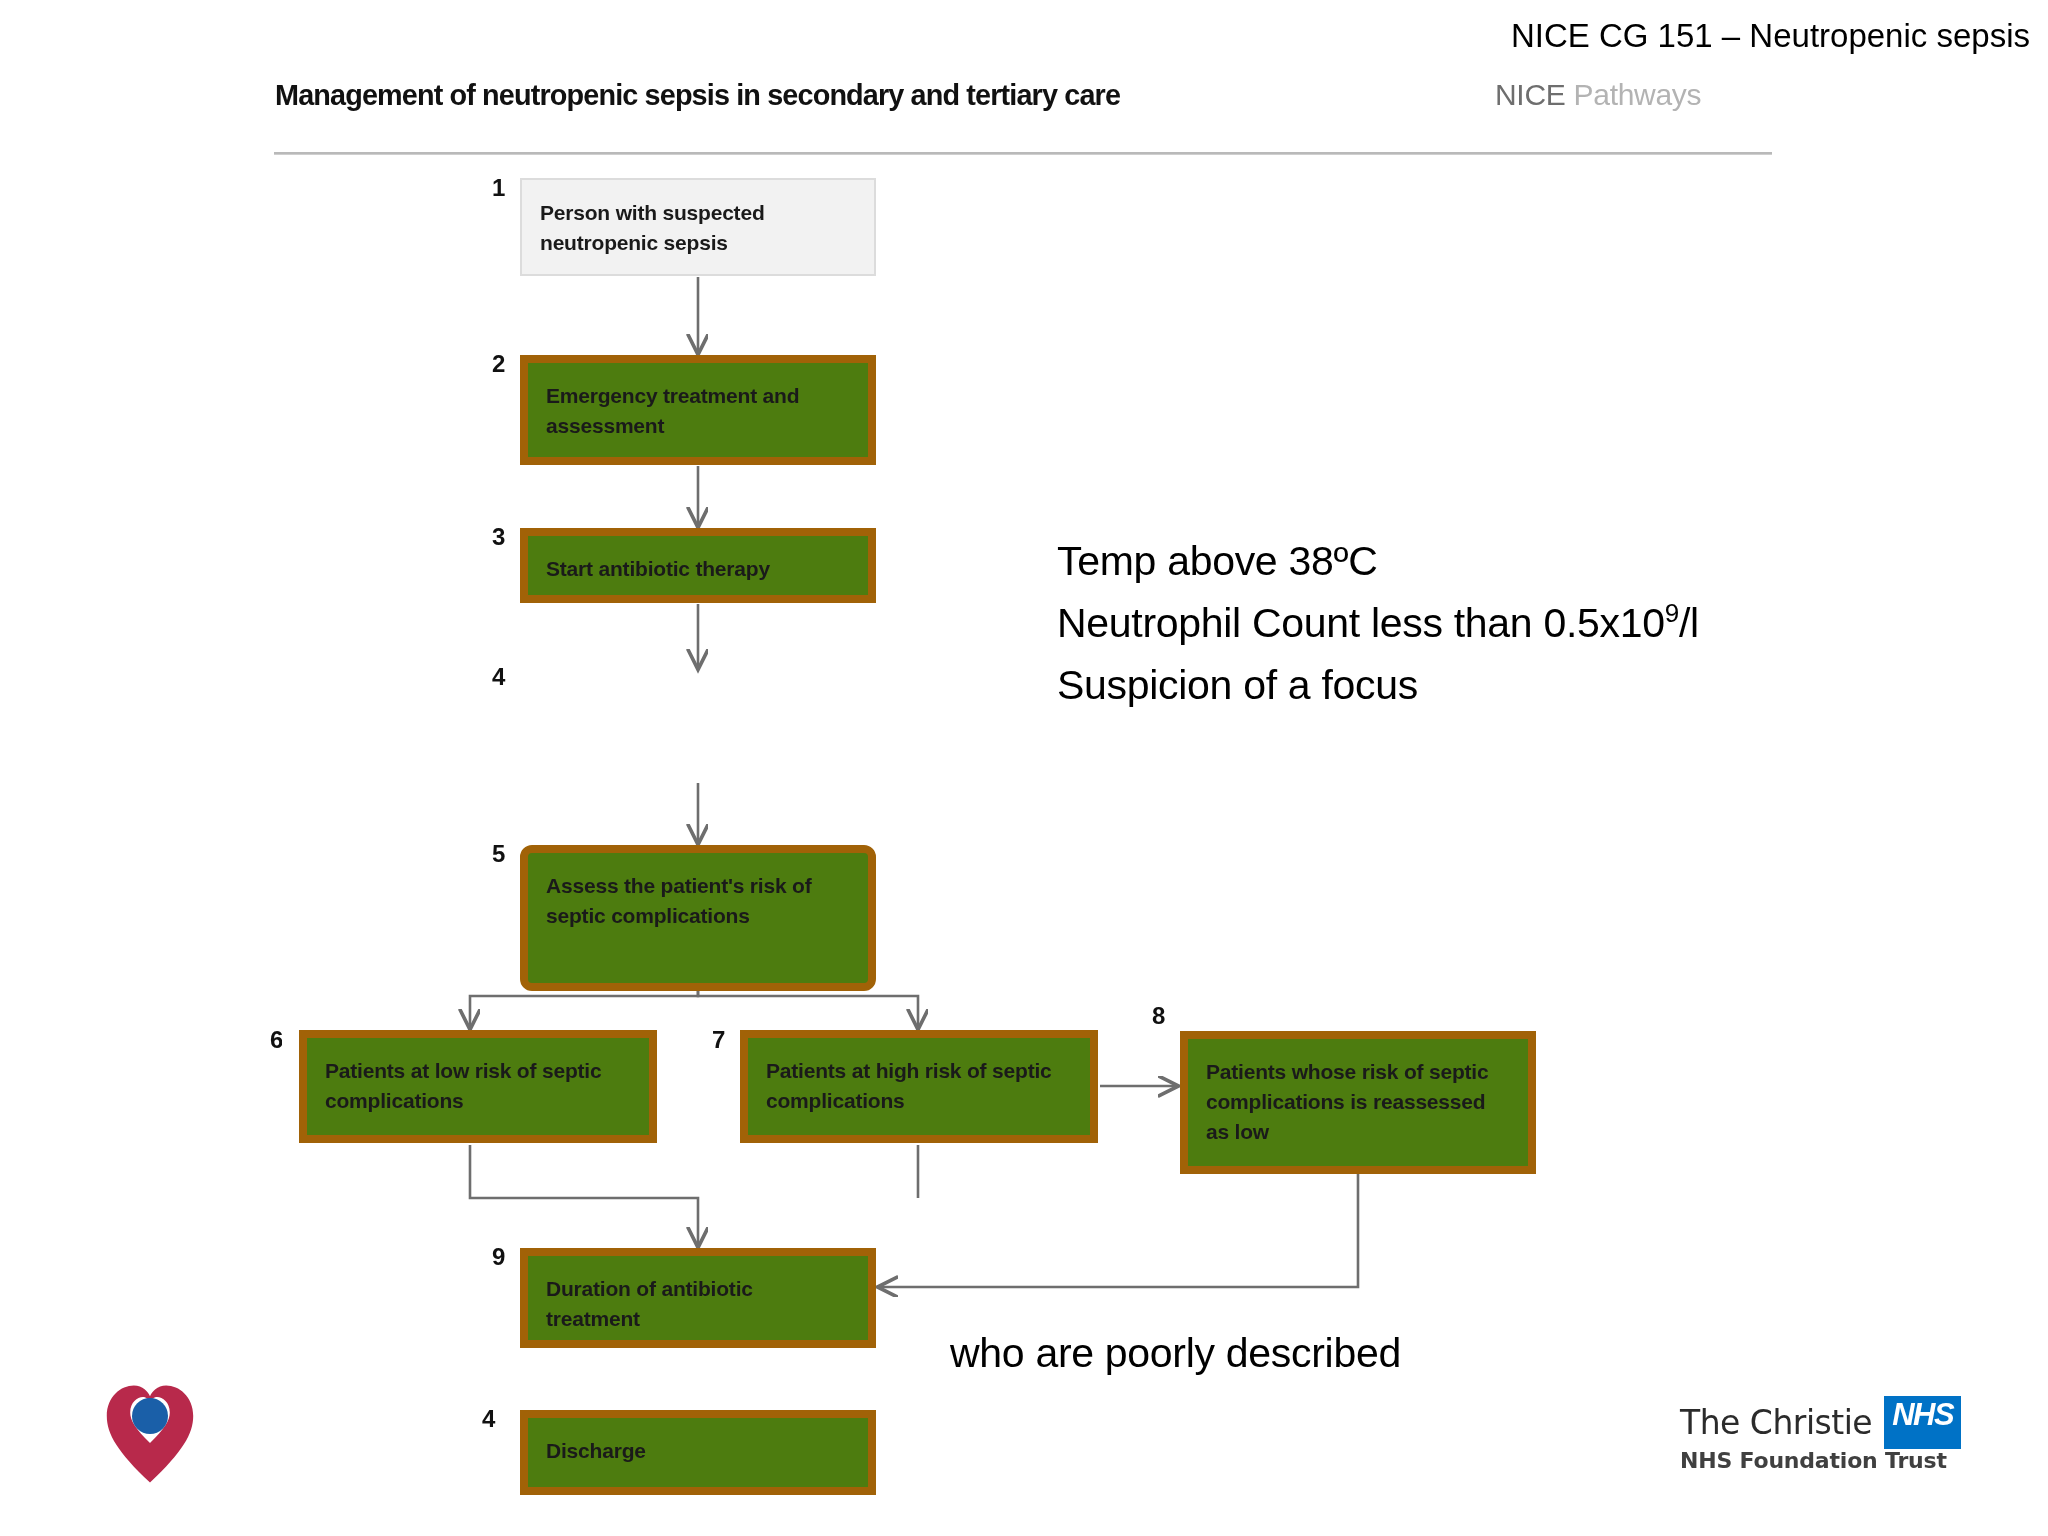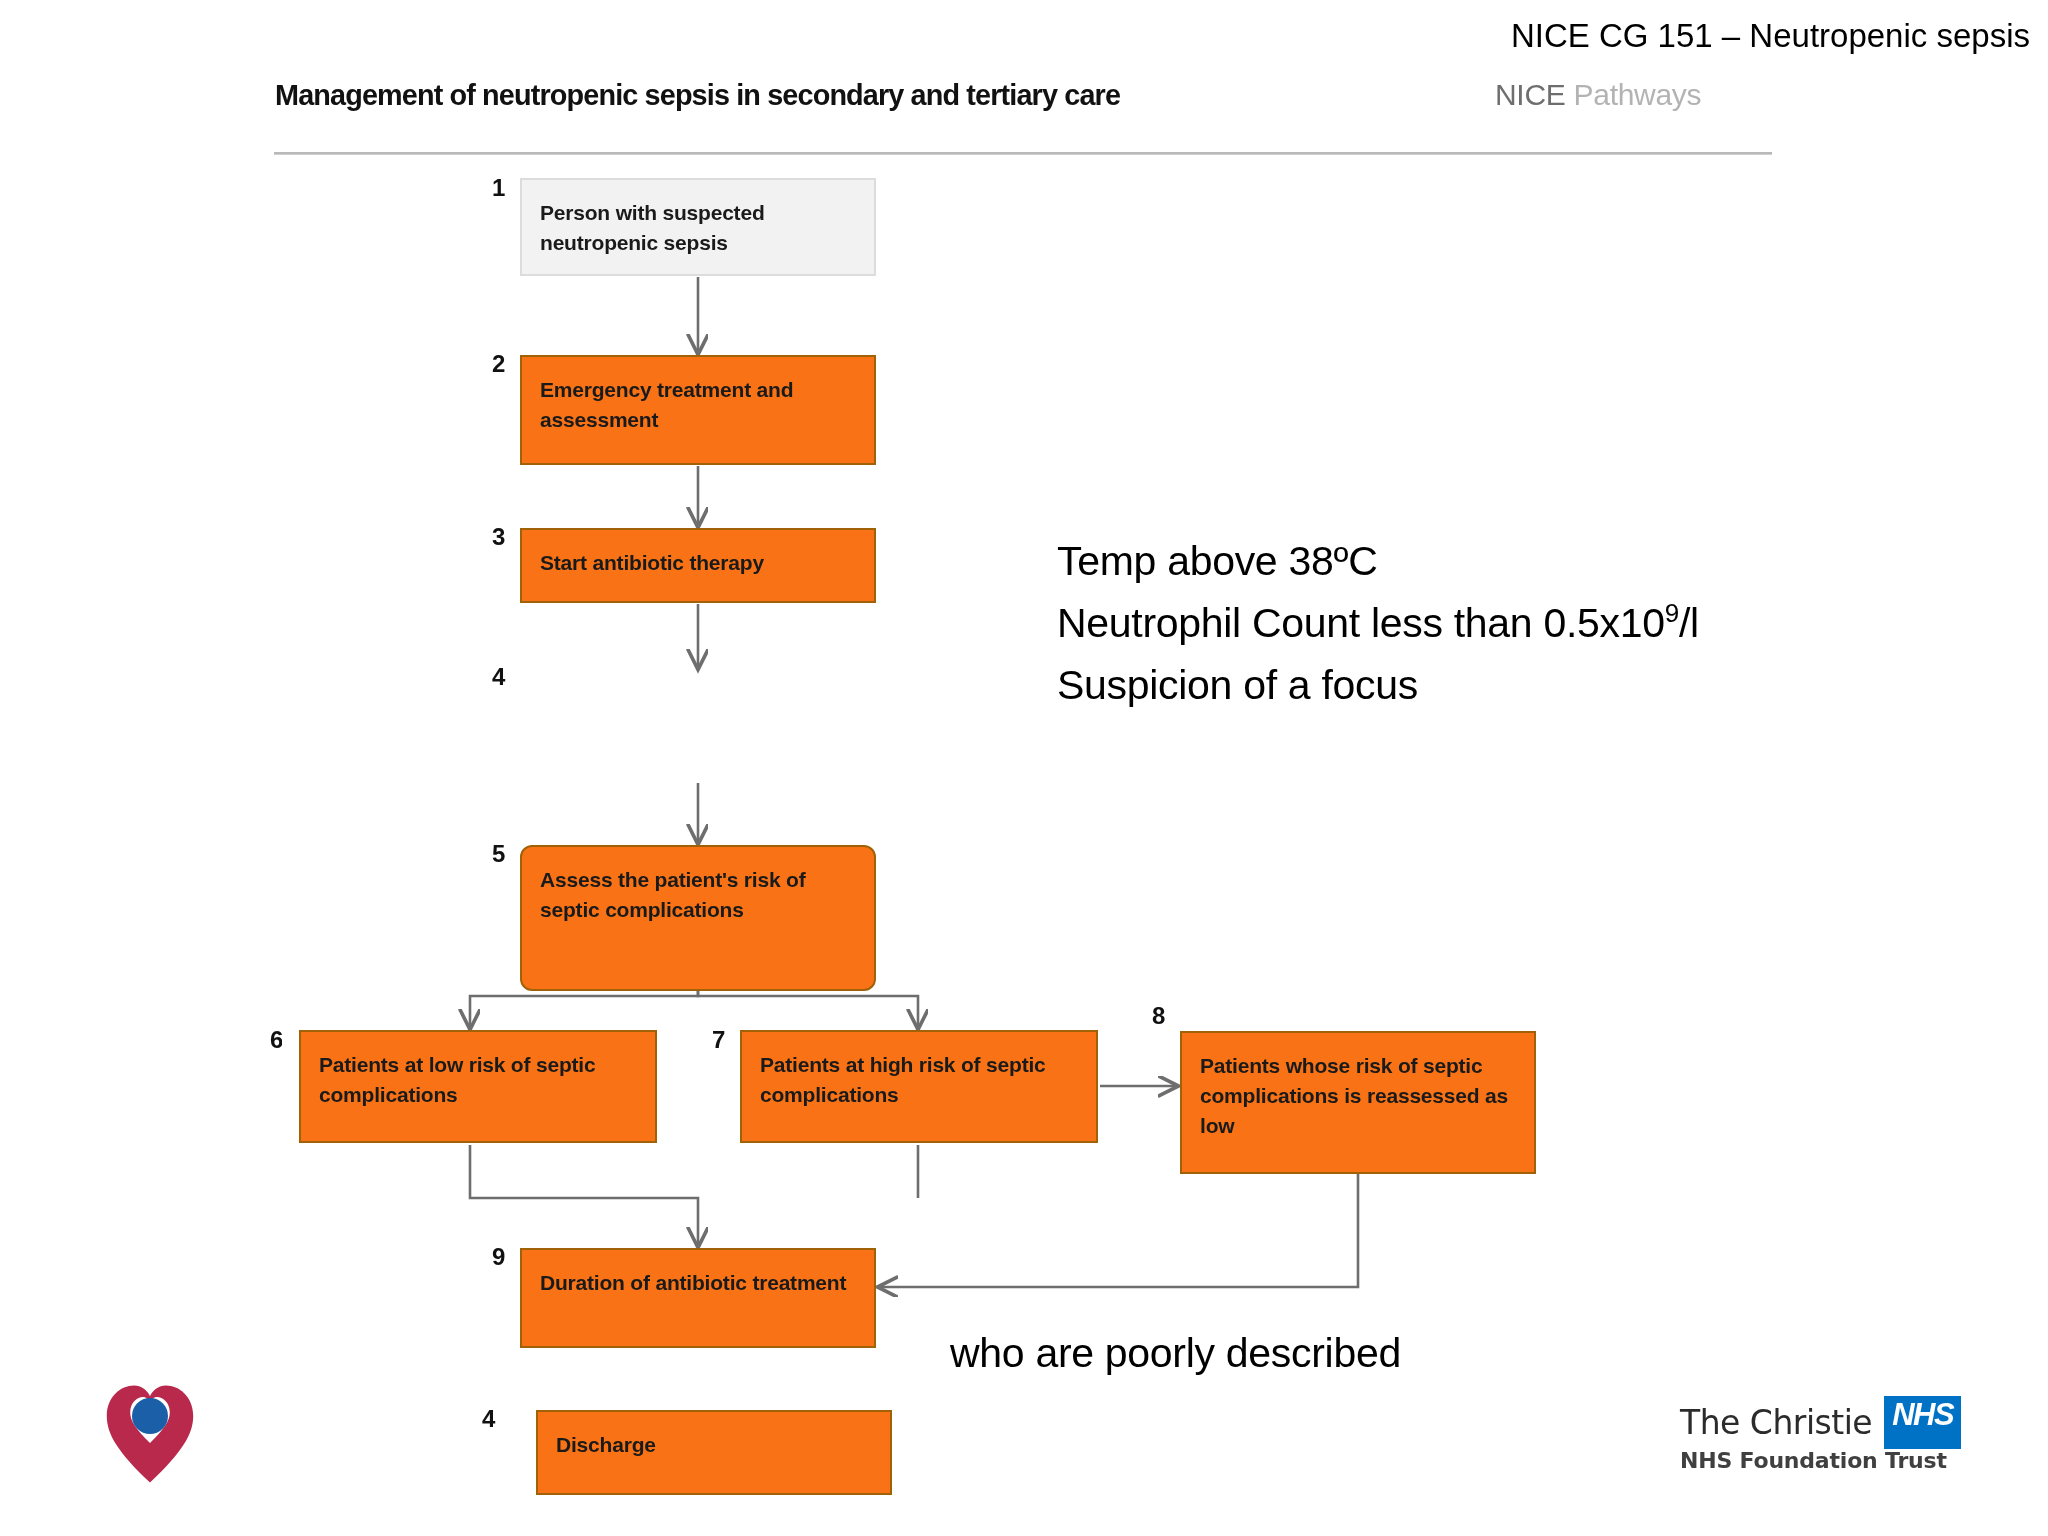--- a/index.html
+++ b/index.html
@@ -66,22 +66,22 @@
   #flow {
     position: absolute;
     left: 0;
     top: 0;
     width: 2048px;
     height: 1536px;
   }
   .node {
     position: absolute;
     box-sizing: border-box;
-    background: #f97316;
-    border: 2px solid #a16207;
+    background: #4d7c0f;
+    border: 8px solid #a16207;
     padding: 18px 18px 0 18px;
     font-size: 21px;
     font-weight: bold;
     line-height: 30px;
     letter-spacing: -0.2px;
     color: #1a1a1a;
   }
   .node.start {
     background: #f2f2f2;
     border: 2px solid #dcdcdc;
@@ -115,21 +115,21 @@
 
   #node-7 { left: 740px; top: 1030px; width: 358px; height: 113px; }
   #num-7  { left: 712px; top: 1028px; }
 
   #node-8 { left: 1180px; top: 1007px; width: 356px; height: 143px; margin-top: 24px; }
   #num-8  { left: 1152px; top: 1004px; }
 
   #node-9 { left: 520px; top: 1248px; width: 356px; height: 100px; }
   #num-9  { left: 492px; top: 1245px; }
 
-  #node-10 { left: 536px; top: 1410px; width: 356px; height: 85px; }
+  #node-10 { left: 520px; top: 1410px; width: 356px; height: 85px; }
   #num-10  { left: 482px; top: 1407px; }
 
   
   #connectors {
     position: absolute;
     left: 0; top: 0;
     width: 2048px; height: 1536px;
     pointer-events: none;
   }
 

